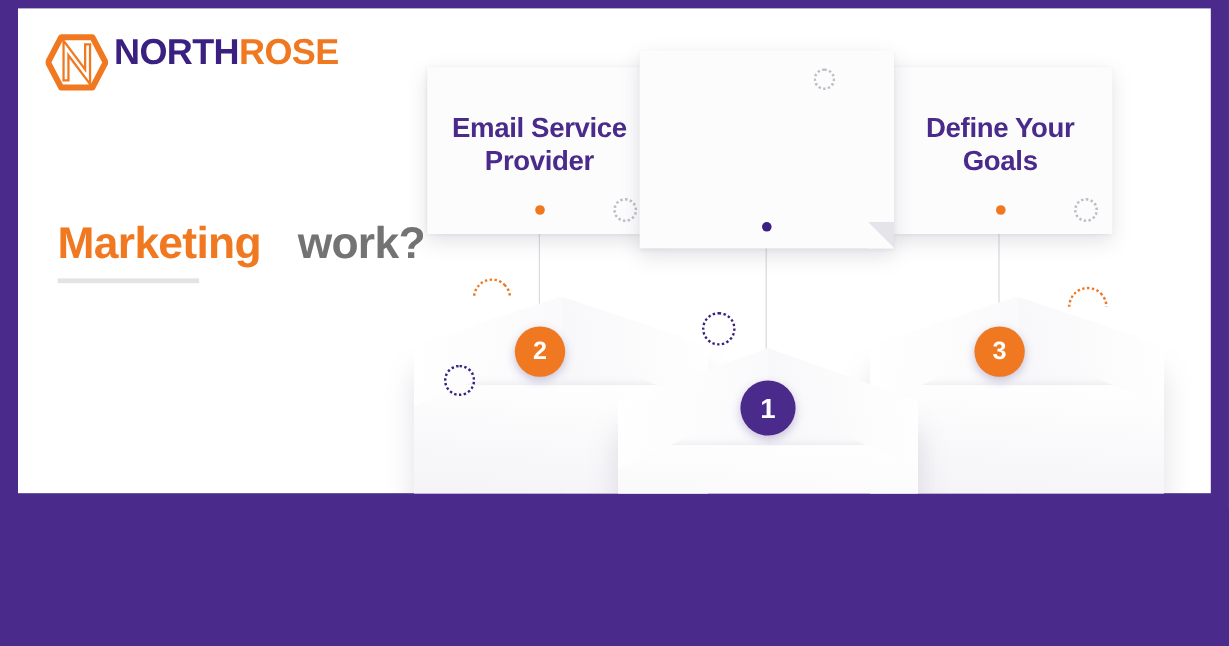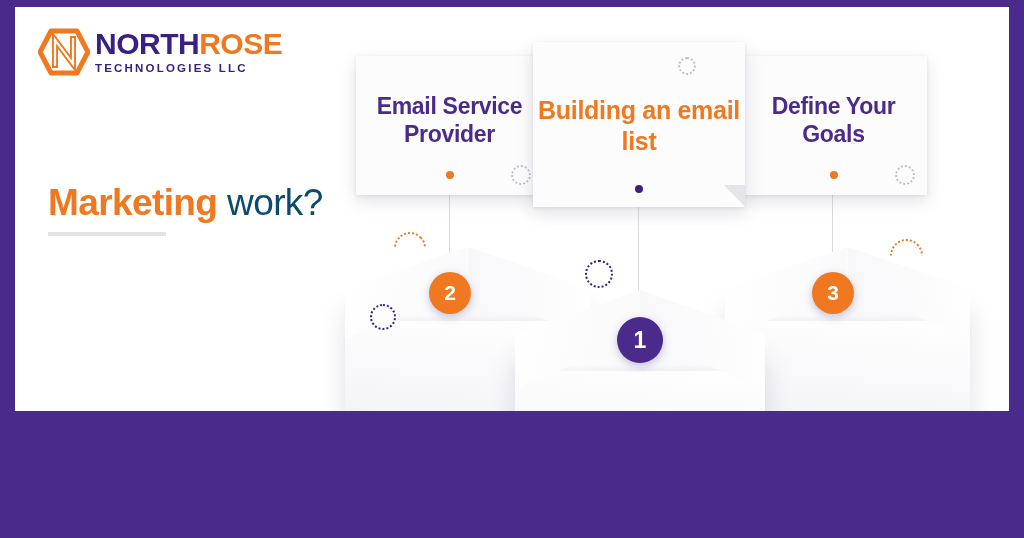--- a/index.html
+++ b/index.html
@@ -30,21 +30,21 @@
     margin-top:3px; font-size:11.5px; letter-spacing:2.2px;
     color:#3A2080; font-weight:600; white-space:nowrap;
   }
 
   
   .headline { position:absolute; left:33px; top:178px; width:330px; }
   .hl-1 { font-size:40px; color:#231F20; line-height:1.0; letter-spacing:-0.5px; font-weight:400; }
   .hl-2 { font-size:86px; color:#4A2A8A; font-weight:bold; line-height:0.98; letter-spacing:-2px; margin-top:2px; }
   .hl-3 { font-size:37px; line-height:1.1; margin-top:-2px; letter-spacing:-0.6px; white-space:nowrap; }
   .hl-marketing { color:#F07820; font-weight:bold;margin-top:36px; }
-  .hl-work { color:#0c4a6e; font-weight:400; }
+  .hl-work { color:#737373; font-weight:700;margin-left:21px; }
   .hl-rule { width:118px; height:4px; background:#E3E3E6; margin-top:8px; }
 
   
   .stage { position:absolute; left:0; top:0; width:994px; height:508px; }
 
   
   .conn { position:absolute; width:1px; background:#D9D9DE; }
 
   
   .card {
@@ -132,21 +132,20 @@
         <svg width="52" height="50" viewBox="0 0 52 50">
           <path d="M13 4 L39 4 L50 25 L39 46 L13 46 L2 25 Z" fill="none" stroke="#F07820" stroke-width="5" stroke-linejoin="round"></path>
           <path d="M17 38 L17 13 L35 37 L35 12" fill="none" stroke="#F07820" stroke-width="6" stroke-linecap="square" stroke-linejoin="miter"></path>
           <path d="M17 38 L17 13 L35 37 L35 12" fill="none" stroke="#FFFFFF" stroke-width="2.2" stroke-linecap="square"></path>
         </svg>
       </div>
       <div class="logo-text">
         <div class="logo-word">
           <span class="lw-north">NORTH</span><span class="lw-rose">ROSE</span>
         </div>
-        <div class="logo-sub">TECHNOLOGIES LLC</div>
       </div>
     </div>
 
     <div class="headline">
       <div class="hl-3">
         <span class="hl-marketing">Marketing</span><span class="hl-work"> work?</span>
       </div>
       <div class="hl-rule"></div>
     </div>
 
@@ -198,21 +197,20 @@
         <div class="deco deco-ring-grey" style="right:12px; bottom:10px; width:20px; height:20px;"></div>
       </div>
 
       <div class="card card-side" style="left:341px; top:49px; width:187px; height:139px; z-index:4;">
         <div class="card-title" style="top:36px;">Email Service Provider</div>
         <div class="card-dot dot-orange" style="top:115px;"></div>
         <div class="deco deco-ring-grey" style="right:12px; bottom:10px; width:20px; height:20px;"></div>
       </div>
 
       <div class="card card-center" style="left:518px; top:35px; width:212px; height:165px; z-index:5;">
-        <div class="card-title" style="top:53px;">Building an email list</div>
         <div class="card-dot dot-purple" style="top:143px;"></div>
         <div class="deco deco-ring-grey" style="left:145px; top:15px; width:18px; height:18px;"></div>
         <div class="fold"></div>
       </div>
 
     </div>
   </div>
 </div>
 
 </body></html>

